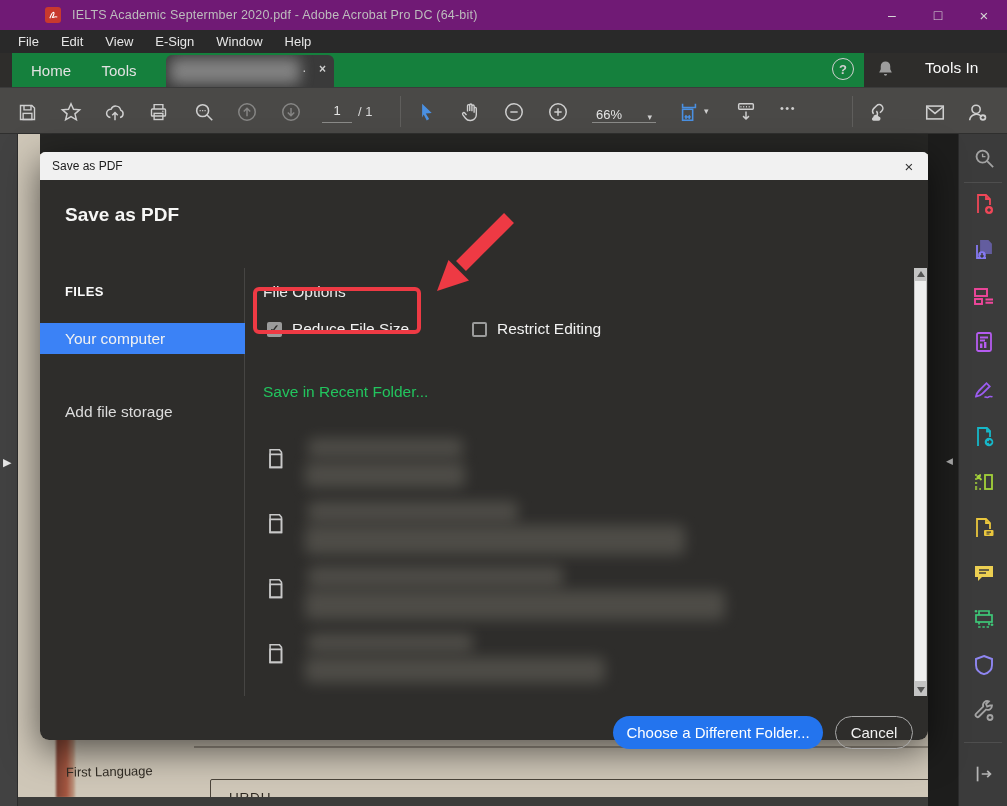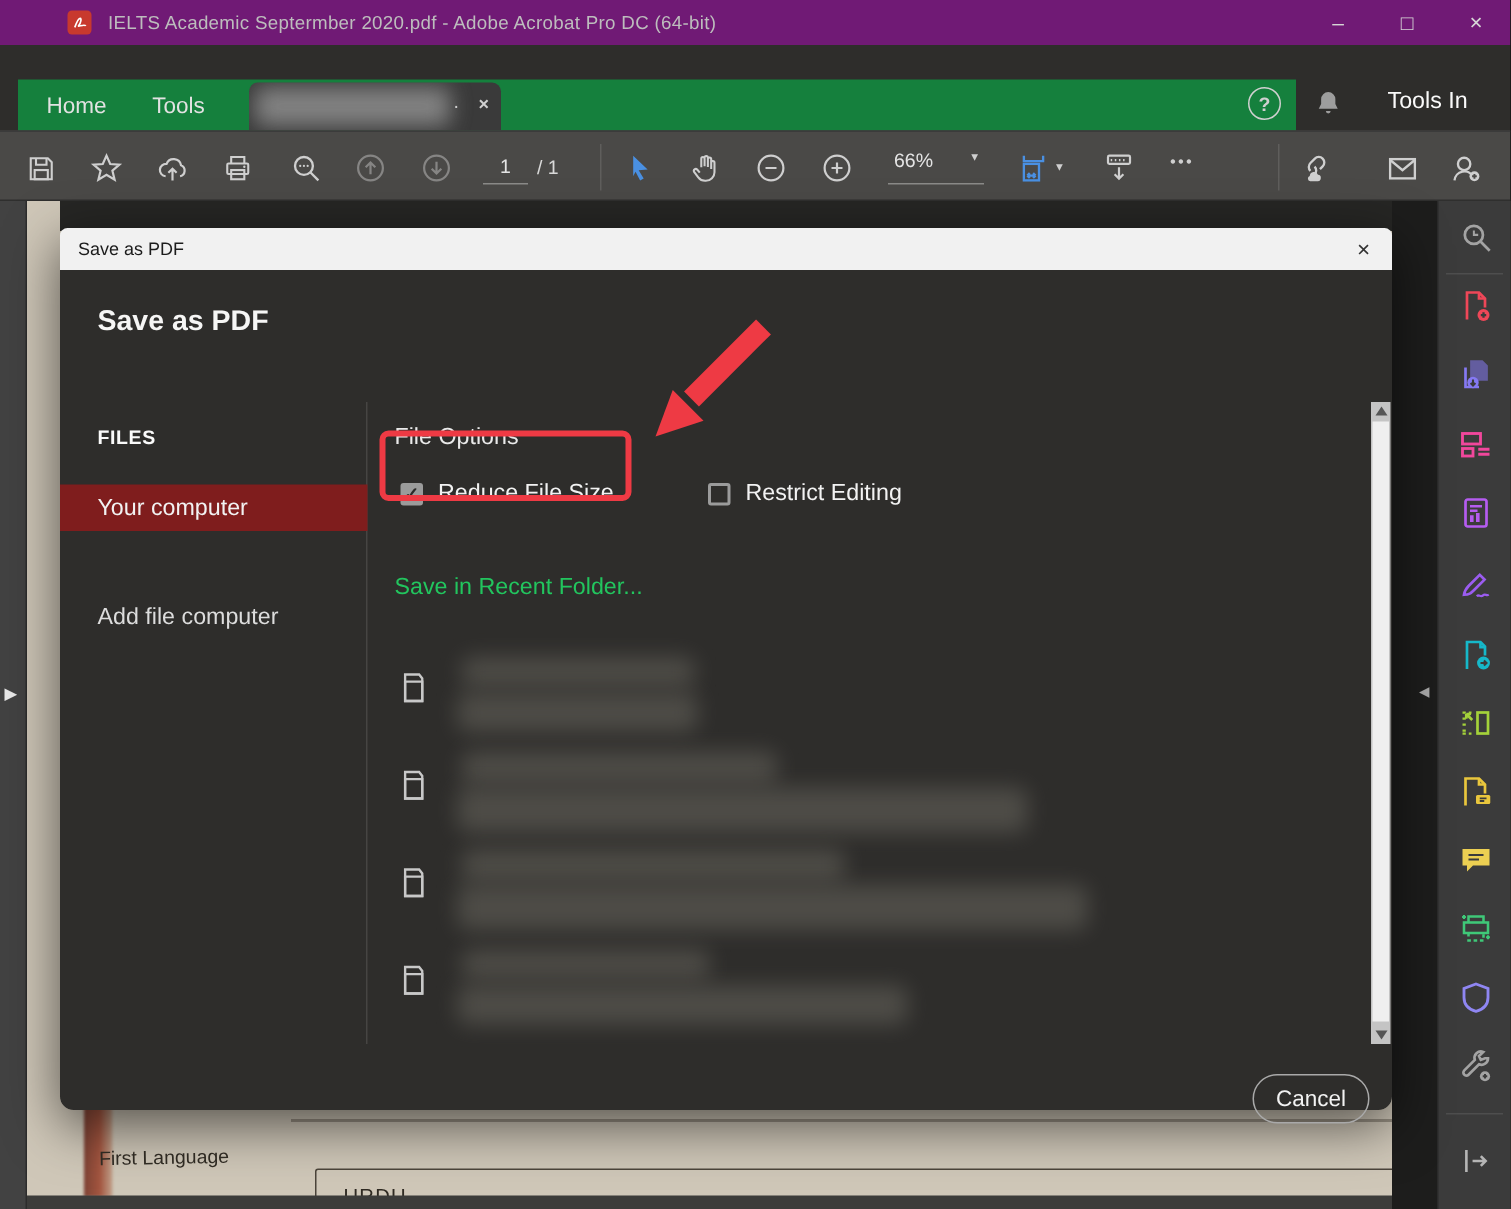--- a/index.html
+++ b/index.html
@@ -28,21 +28,21 @@
   .help-btn { position:absolute; left:832px; top:58px; width:22px; height:22px; border:1.6px solid #d0d0d0; border-radius:50%; color:#d0d0d0; font-size:13px; font-weight:bold; display:flex; align-items:center; justify-content:center; }
   .bell { position:absolute; left:876px; top:59px; }
   .sign-in { position:absolute; left:925px; top:59px; color:#fafafa; font-size:15.5px; }
 
   
   .toolbar { position:absolute; left:0; top:87px; width:1007px; height:47px; background:#4a4947; border-top:1px solid #3b3b3b; border-bottom:1px solid #2f2f2e; }
   .tbi { position:absolute; top:13px; width:22px; height:22px; display:flex; align-items:center; justify-content:center; }
   .tb-divider { position:absolute; top:8px; width:1px; height:31px; background:#5f5e5c; }
   .page-box { position:absolute; left:322px; top:11px; width:30px; height:24px; border-bottom:1.5px solid #8a8a88; color:#e4e4e4; font-size:13px; text-align:center; line-height:24px; }
   .page-total { position:absolute; left:358px; top:16px; color:#d9d9d9; font-size:13px; }
-  .zoom-box { position:absolute; left:592px; top:11px; width:64px; height:24px; border-bottom:1.5px solid #8a8a88; display:flex; align-items:flex-start; justify-content:space-between; padding:0 4px; }
+  .zoom-box { position:absolute; left:592px; top:11px; width:64px; height:24px; border-bottom:1.5px solid #8a8a88; display:flex; align-items:flex-end; justify-content:space-between; padding:0 4px; }
   .zoom-val { color:#e4e4e4; font-size:13px; }
   .caret { color:#cfcfcf; font-size:9px; }
   .dim { opacity:.45; }
 
   
   .main { position:absolute; left:0; top:134px; width:1007px; height:672px; background:#cfc7b8; }
   .top-dim { position:absolute; left:40px; top:0; width:888px; height:20px; background:#262624; }
   .nav-strip { position:absolute; left:0; top:0; width:18px; height:672px; background:#424242; border-right:1px solid #2c2c2c; }
   .nav-expand { position:absolute; left:3px; top:322px; color:#e8e8e8; font-size:11px; }
   .right-band { position:absolute; left:928px; top:0; width:30px; height:672px; background:#1d1d1c; }
@@ -67,21 +67,21 @@
   .dlg-titlebar { position:absolute; left:0; top:0; width:888px; height:28px; background:#f1f1f1; border-radius:5px 5px 0 0; }
   .dlg-title { position:absolute; left:12px; top:7px; font-size:12px; color:#1c1c1c; }
   .dlg-close { position:absolute; right:9px; top:4px; width:20px; height:20px; color:#333; font-size:15px; display:flex; align-items:center; justify-content:center; }
   .dlg-body { position:absolute; left:0; top:28px; width:888px; height:560px; background:#2e2d2b; border-radius:0 0 9px 9px; }
   .dlg-heading { position:absolute; left:25px; top:24px; color:#f6f6f5; font-size:19px; font-weight:bold; }
 
   .dlg-content { position:absolute; left:0; top:88px; width:888px; height:428px; }
   .files-panel { position:absolute; left:0; top:0; width:205px; height:428px; border-right:1px solid #464543; }
   .files-header { position:absolute; left:25px; top:16px; color:#fafafa; font-size:13px; font-weight:bold; letter-spacing:.4px; }
   .file-item { position:absolute; left:0; width:205px; height:31px; display:flex; align-items:center; padding-left:25px; color:#dcdcdc; font-size:15.5px; }
-  .fi-0 { top:55px; background:#7f1d1d; color:#f2f2f2; }
+  .fi-0 { top:55px; background:#3b82f6; color:#f2f2f2; }
   .fi-1 { top:93px; }
   .fi-2 { top:128px; }
 
   .opts { position:absolute; left:205px; top:0; width:670px; height:428px; }
   .opts-header { position:absolute; left:18px; top:15px; color:#eaeaea; font-size:15.5px; }
   .chk-row { position:absolute; display:flex; align-items:center; gap:10px; }
   .cr-reduce { left:22px; top:52px; }
   .cr-restrict { left:227px; top:52px; }
   .checkbox { width:15px; height:15px; border-radius:2px; }
   .cb-checked { background:#9b9b9b; color:#2c2b29; font-size:12px; font-weight:bold; line-height:15px; text-align:center; }
@@ -118,20 +118,28 @@
       <svg class="ic" width="11" height="11" viewBox="0 0 24 24">
           <path d="M4 18c3-8 6-13 8-13s1 6-2 10 8-3 10 1" fill="none" stroke="#fff" stroke-width="2.4"></path>
         </svg>
     </div>
     <span class="win-title">IELTS Academic Septermber 2020.pdf - Adobe Acrobat Pro DC (64-bit)</span>
     <div class="win-btn wb-min">–</div>
     <div class="win-btn wb-max">□</div>
     <div class="win-btn wb-close">×</div>
   </div>
 
+  <div class="menubar">
+    <span class="menu-item">File</span>
+    <span class="menu-item">Edit</span>
+    <span class="menu-item">View</span>
+    <span class="menu-item">E-Sign</span>
+    <span class="menu-item">Window</span>
+    <span class="menu-item">Help</span>
+  </div>
 
   <div class="tabbar">
     <div class="tab tab-home">Home</div>
     <div class="tab tab-tools">Tools</div>
   </div>
   <div class="doc-tab">
     <div class="doc-tab-blur"></div>
     <span class="doc-tab-dot">.</span>
     <span class="doc-tab-close">×</span>
   </div>
@@ -389,21 +397,21 @@
       <span class="dlg-title">Save as PDF</span>
       <div class="dlg-close">×</div>
     </div>
     <div class="dlg-body">
       <div class="dlg-heading">Save as PDF</div>
 
       <div class="dlg-content">
         <div class="files-panel">
           <div class="files-header">FILES</div>
           <div class="file-item fi-0">Your computer</div>
-          <div class="file-item fi-2">Add file computer</div>
+          <div class="file-item fi-2">Add file storage</div>
         </div>
 
         <div class="opts">
           <div class="opts-header">File Options</div>
 
           <div class="chk-row cr-reduce">
             <div class="checkbox cb-checked">✓</div>
             <span class="chk-label">Reduce File Size</span>
           </div>
           <div class="chk-row cr-restrict">
@@ -456,20 +464,21 @@
         </div>
 
         <div class="scrollbar">
           <div class="sb-up"></div>
           <div class="sb-thumb"></div>
           <div class="sb-down"></div>
         </div>
       </div>
 
       <div class="dlg-footer">
+        <button class="btn-primary">Choose a Different Folder...</button>
         <button class="btn-cancel">Cancel</button>
       </div>
     </div>
   </div>
 
   <div class="red-box"></div>
   <svg class="arrow-svg" width="1007" height="806" viewBox="0 0 1007 806">
     <line x1="509" y1="218" x2="461" y2="266" stroke="#ee3a44" stroke-width="14"></line>
     <polygon points="437,291 469,280.5 448.5,260" fill="#ee3a44"></polygon>
   </svg>

